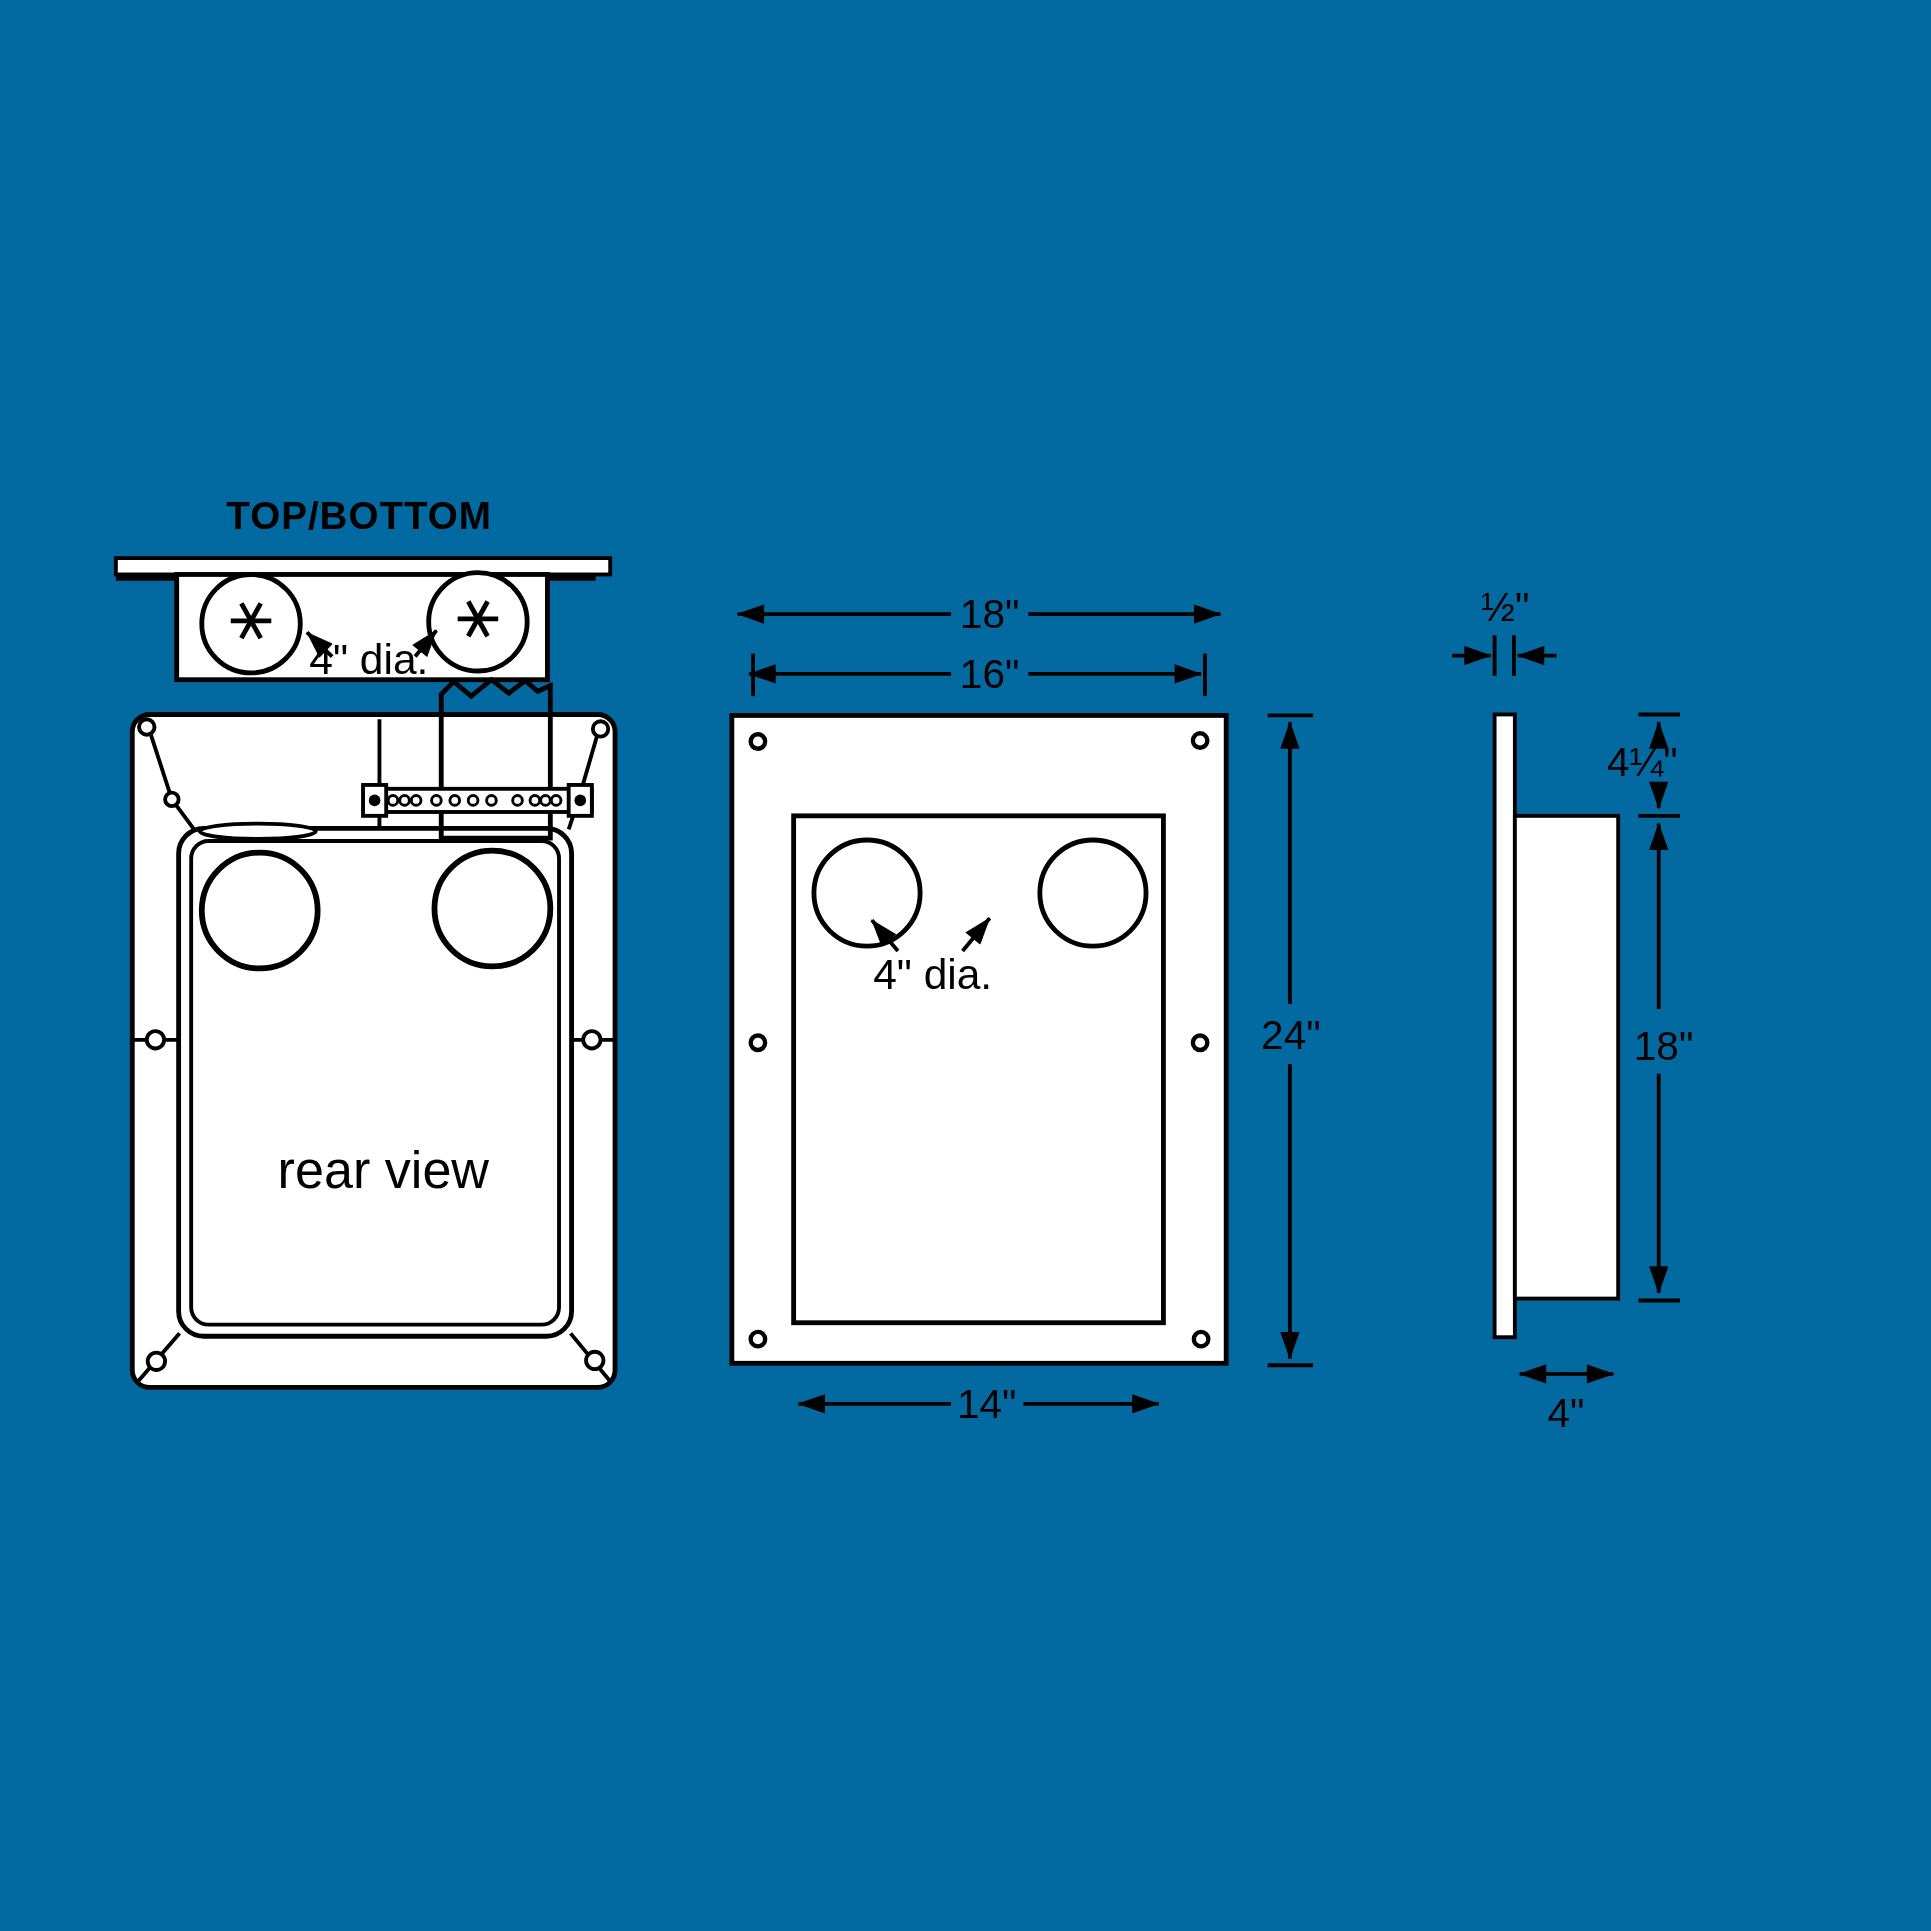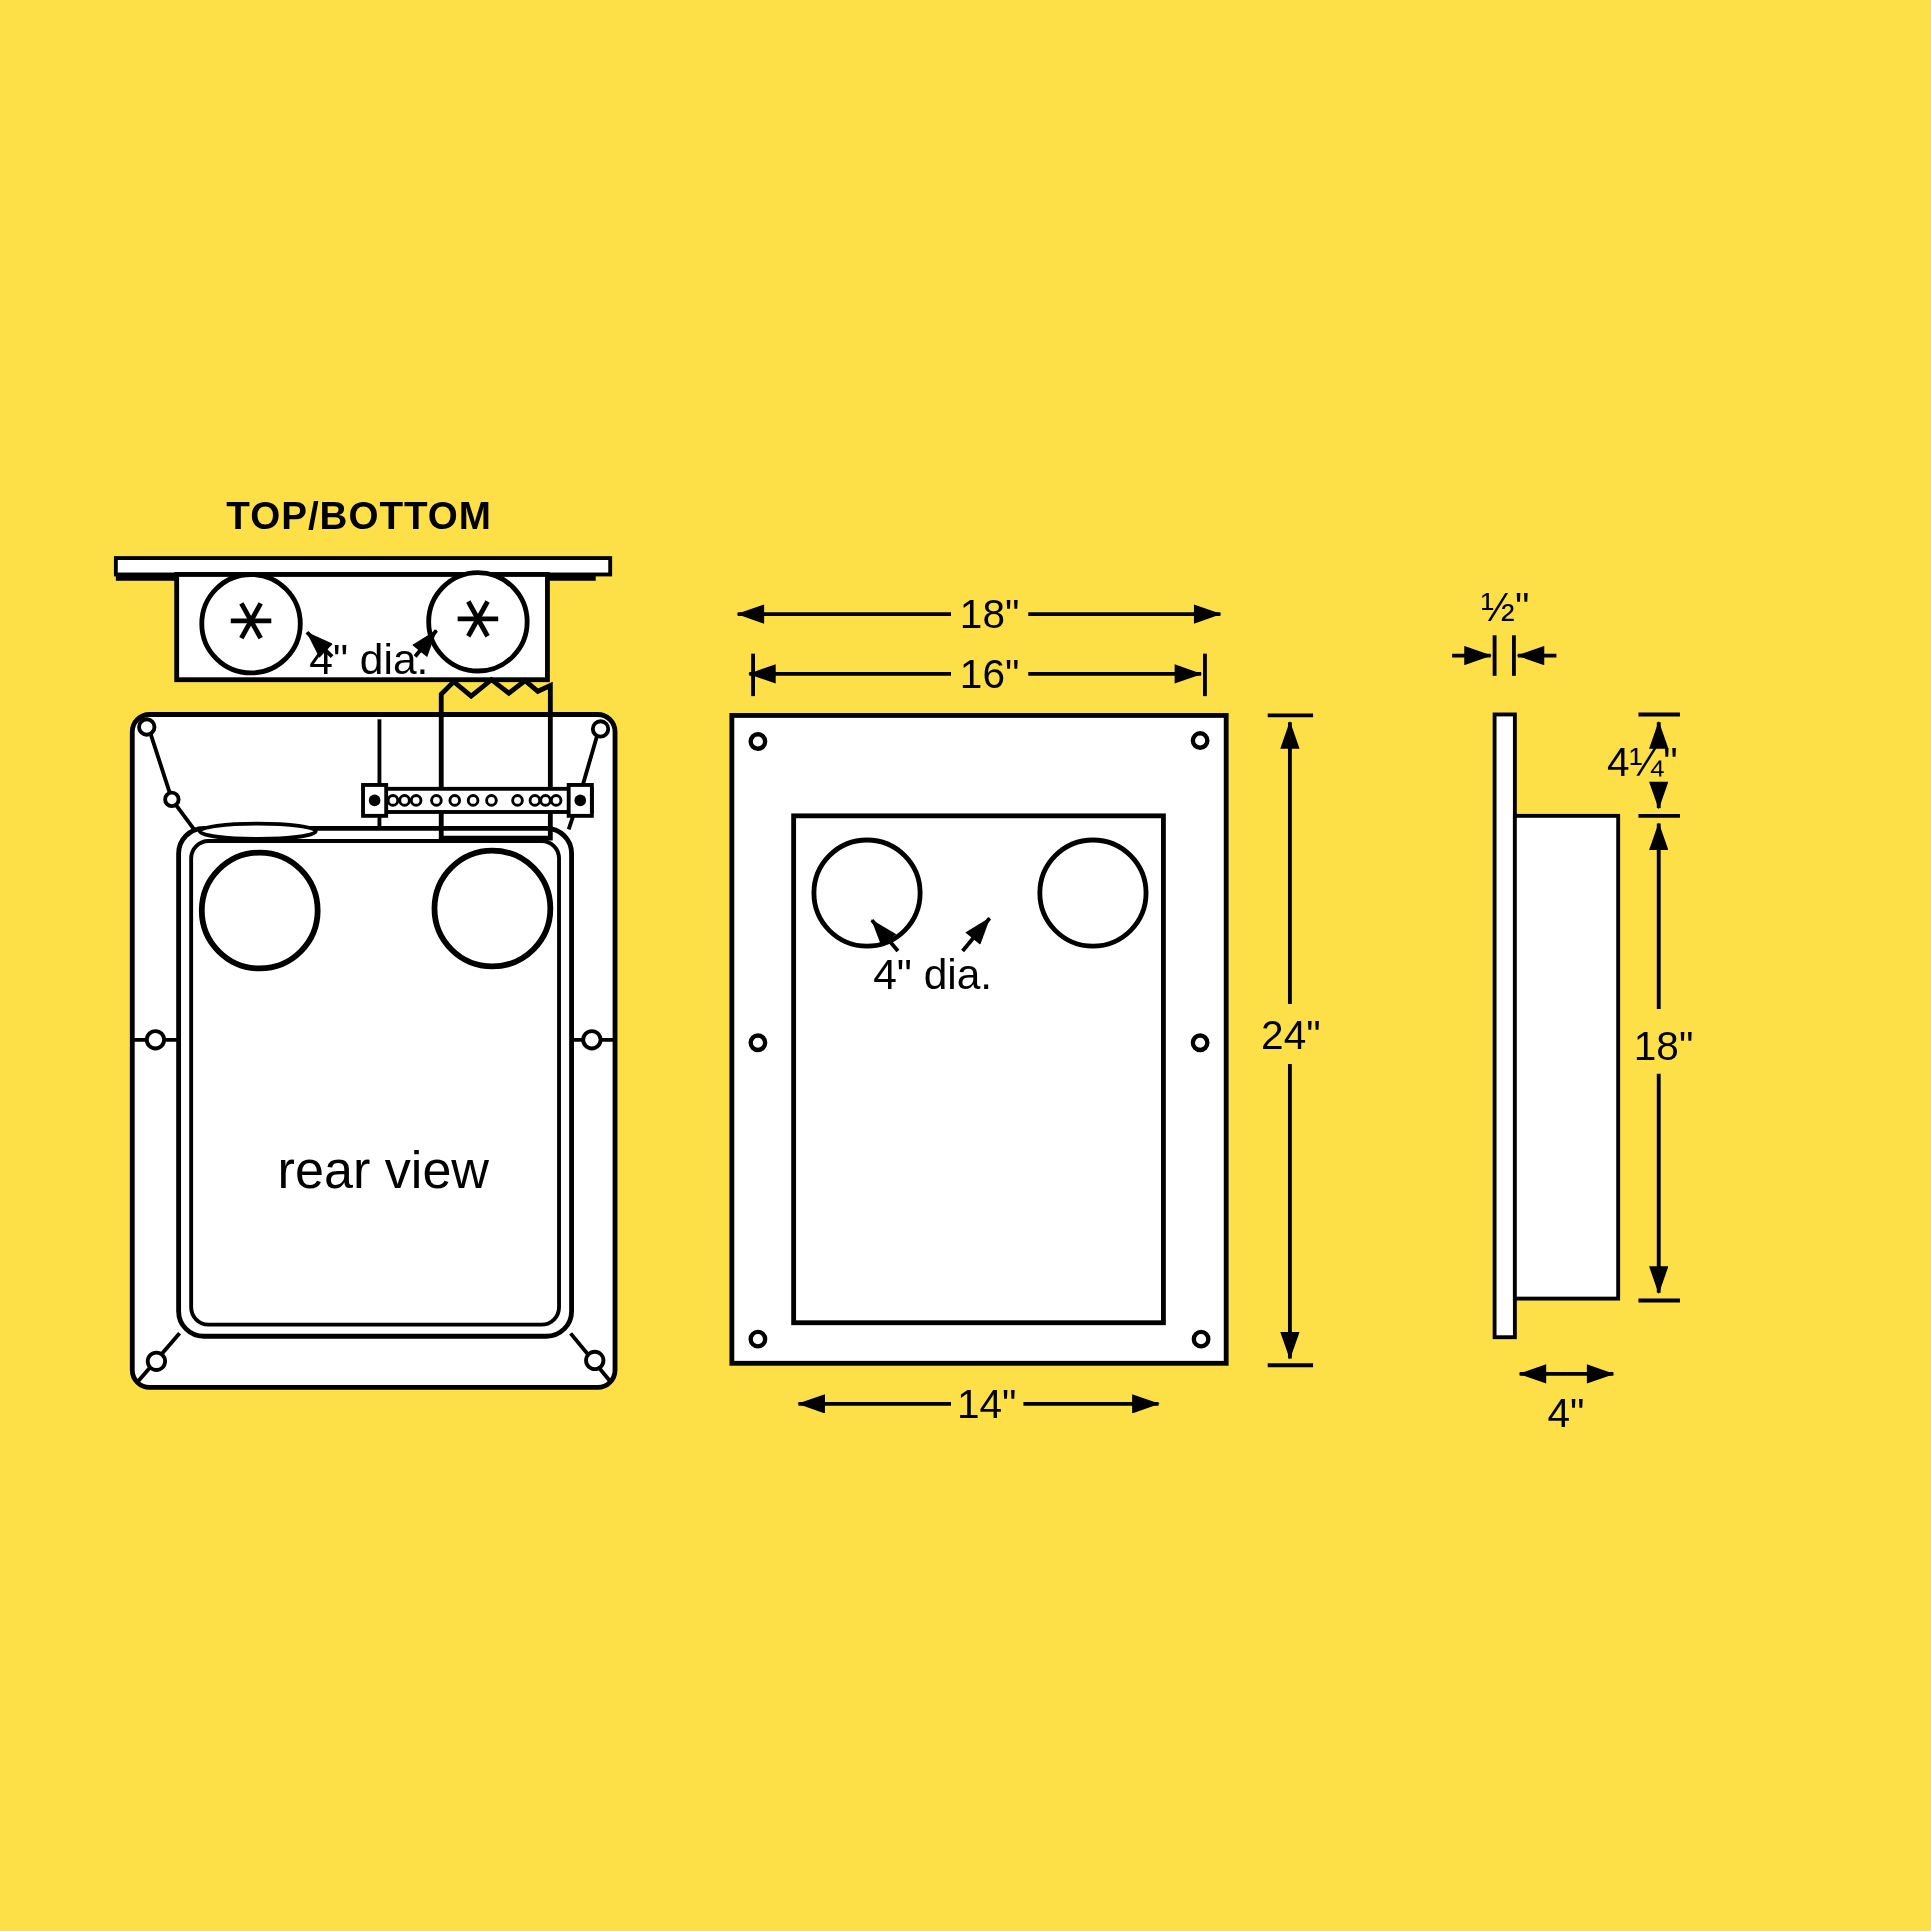--- a/index.html
+++ b/index.html
@@ -4,21 +4,21 @@
 <style>
   html, body {
     margin: 0;
     padding: 0;
     background: #ffffff;
   }
   .canvas {
     position: relative;
     width: 1931px;
     height: 1931px;
-    background: #fde047;
+    background: #0369a1;
     overflow: hidden;
   }
   svg { display: block; }
   .t {
     font-family: "Liberation Sans", "DejaVu Sans", sans-serif;
     fill: #000000;
   }
   .dim  { font-size: 42px; }
   .dimS { font-size: 44px; }
   .viewTitle { font-size: 40px; font-weight: bold; letter-spacing: 1px; }

